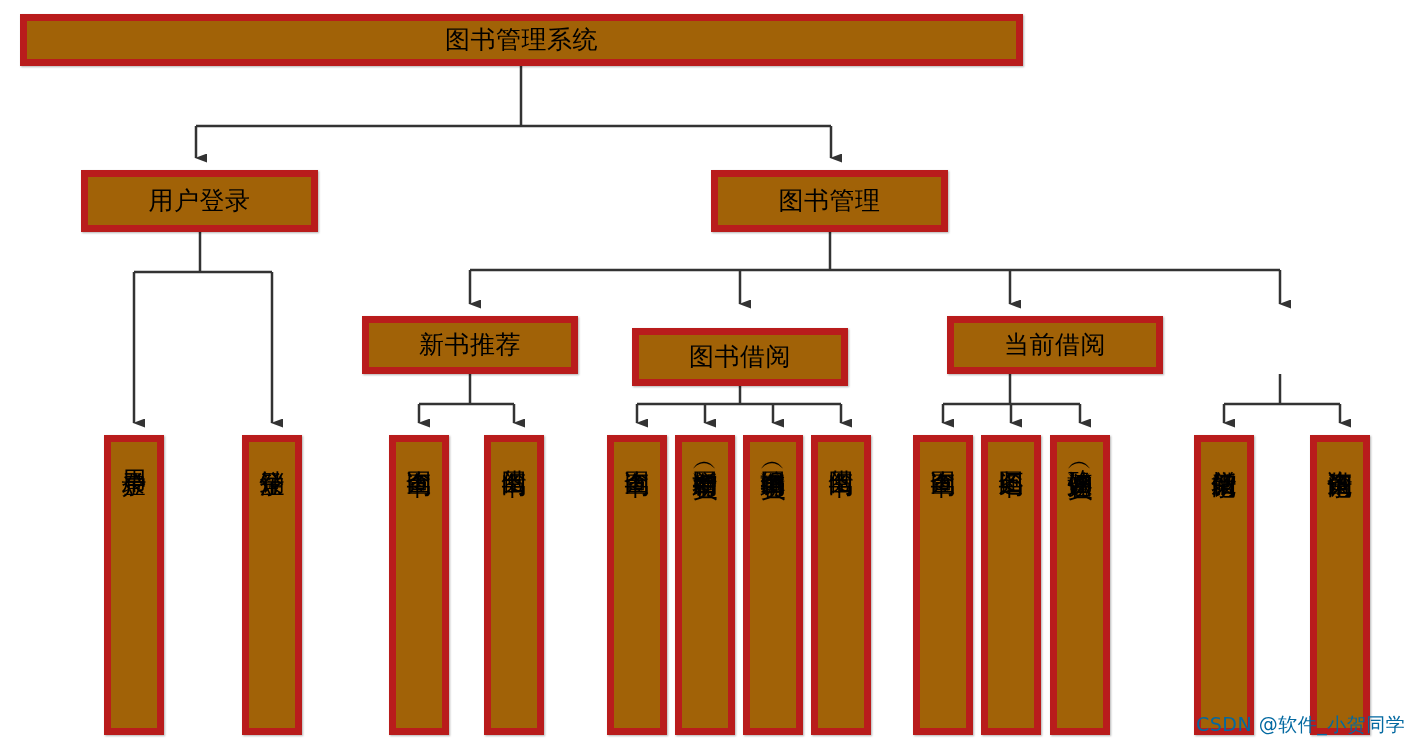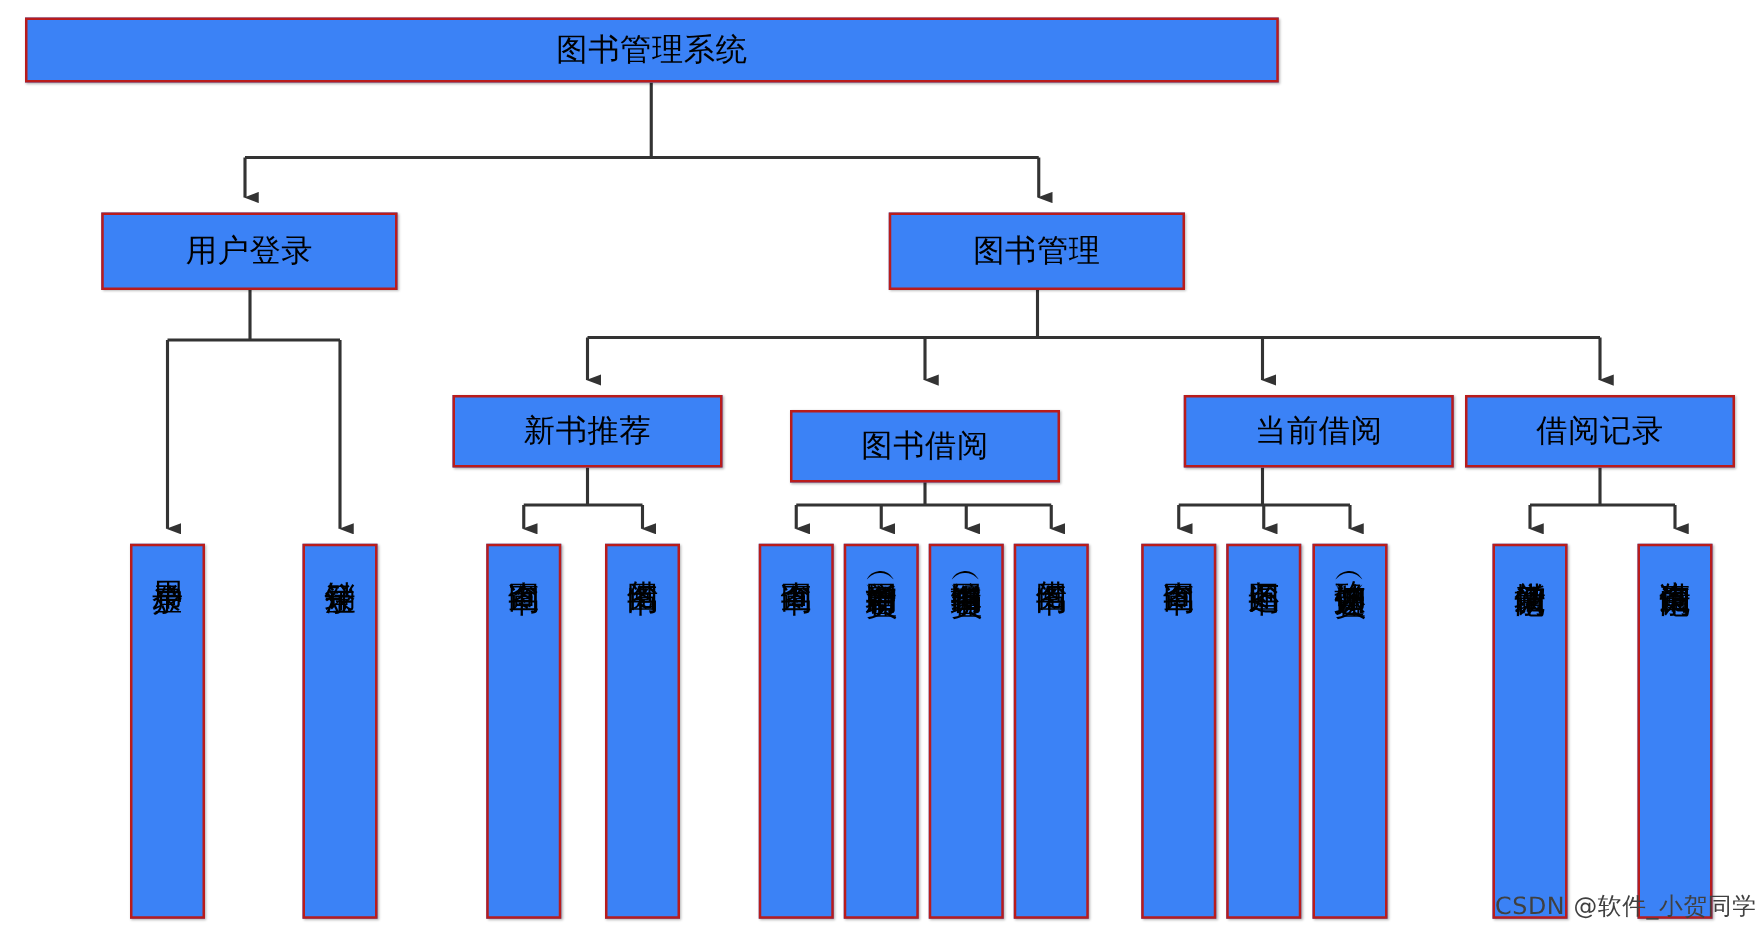--- a/index.html
+++ b/index.html
@@ -21,22 +21,22 @@
     position: absolute;
     left: 0;
     top: 0;
     width: 1405px;
     height: 747px;
     pointer-events: none;
   }
   .node {
     position: absolute;
     box-sizing: border-box;
-    border: 2px solid #b91c1c;
-    background: #3b82f6;
+    border: 7px solid #b91c1c;
+    background: #a16207;
     display: flex;
     align-items: center;
     justify-content: center;
     color: #000000;
     box-shadow: 1px 1px 2px rgba(0,0,0,0.30);
   }
   .node .label {
     display: block;
     text-align: center;
     line-height: 1.12;
@@ -56,21 +56,21 @@
     font-size: 25px;
     line-height: 1.0;
     letter-spacing: 1px;
     margin: 0 auto;
   }
   #watermark {
     position: absolute;
     left: 1196px;
     top: 712px;
     font-size: 19px;
-    color: #404040;
+    color: #0369a1;
     white-space: nowrap;
     letter-spacing: 0.5px;
   }
 </style>
 </head>
 <body>
 
 <div id="canvas">
 
   <svg class="wires" viewBox="0 0 1405 747">
@@ -136,23 +136,20 @@
 
   <div class="node horiz" style="left:711px; top:170px; width:237px; height:62px;">
     <span class="label">图书管理</span>
   </div>
   <div class="node horiz" style="left:632px; top:328px; width:216px; height:58px;">
     <span class="label">图书借阅</span>
   </div>
   <div class="node horiz" style="left:947px; top:316px; width:216px; height:58px;">
     <span class="label">当前借阅</span>
   </div>
-  <div class="node horiz" style="left:1172px; top:316px; width:216px; height:58px;">
-    <span class="label">借阅记录</span>
-  </div>
 
   <div class="node vert" style="left:104px; top:435px; width:60px; height:300px;">
     <span class="label">用户登录</span>
   </div>
   <div class="node vert" style="left:242px; top:435px; width:60px; height:300px;">
     <span class="label">注销登录</span>
   </div>
 
   <div class="node vert" style="left:389px; top:435px; width:60px; height:300px;">
     <span class="label">查询图书</span>

